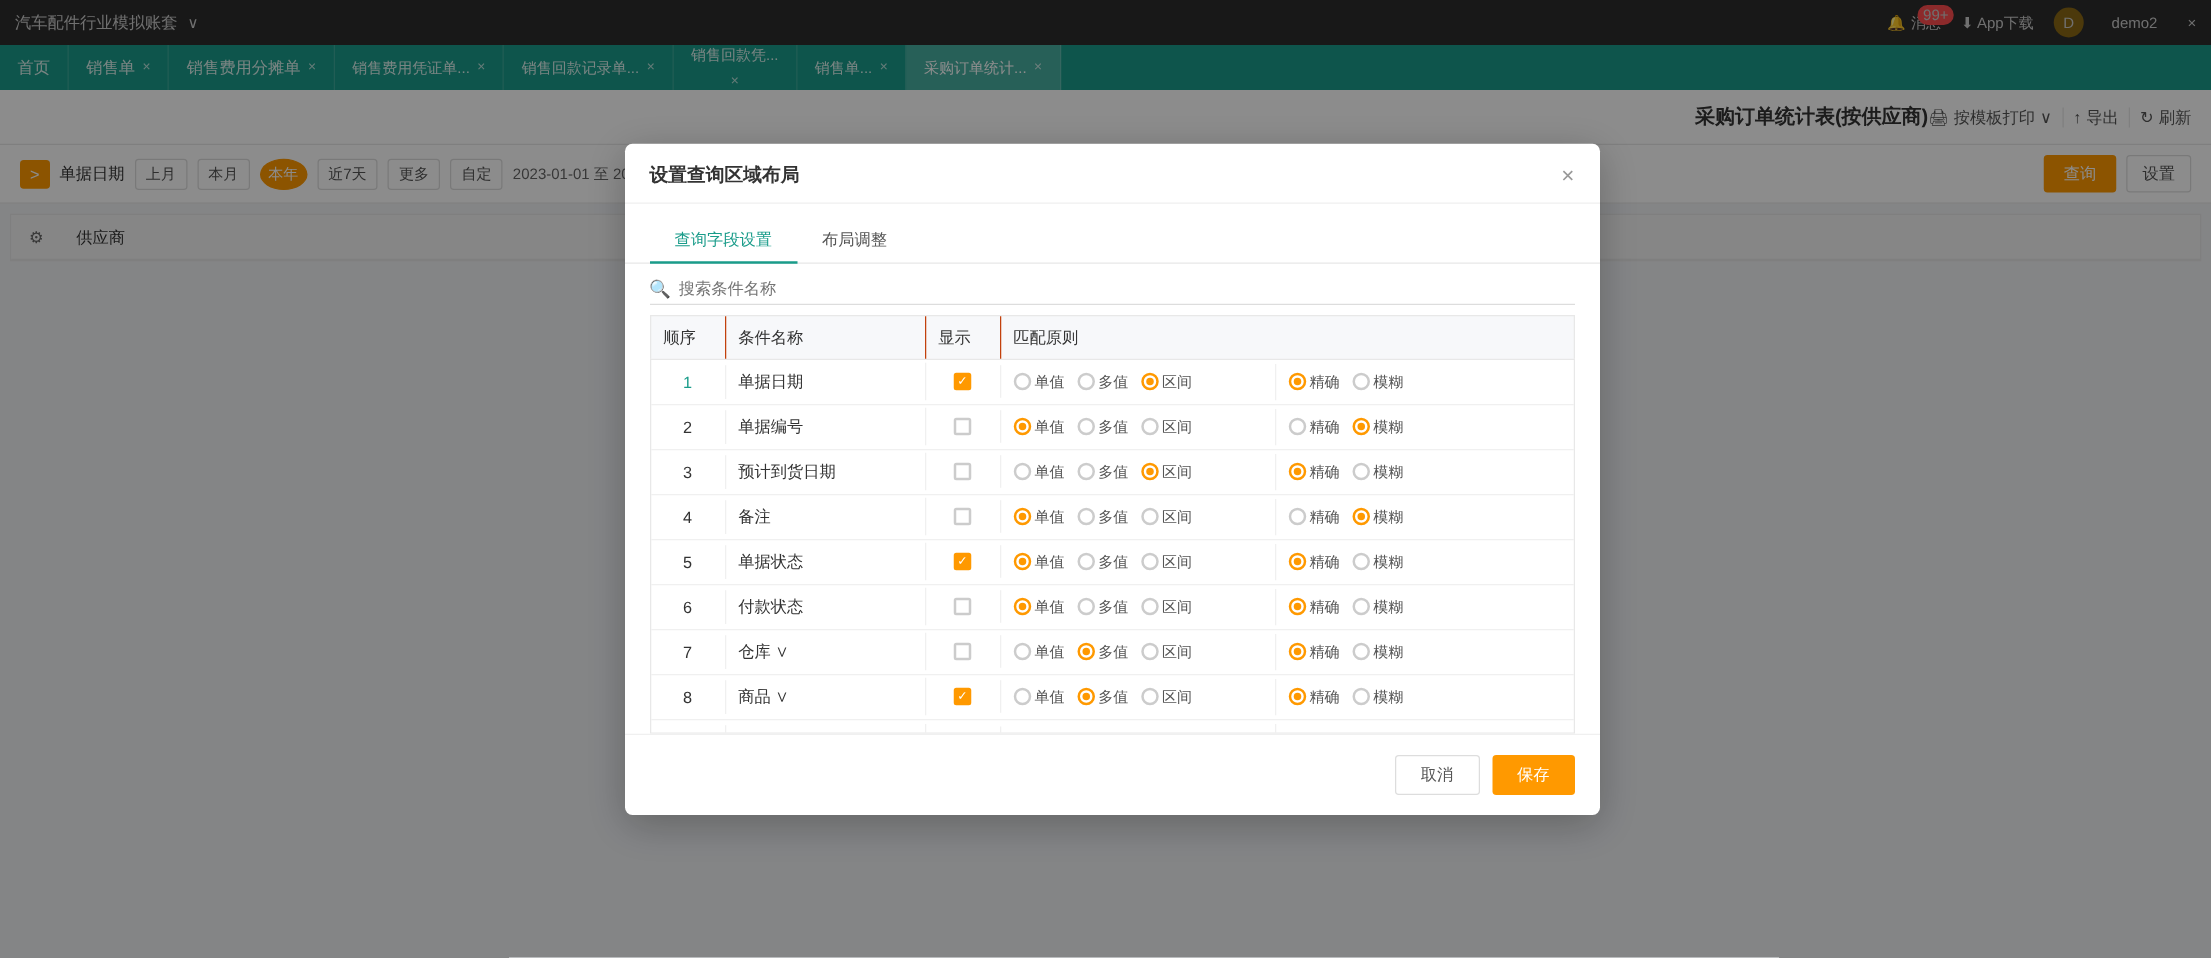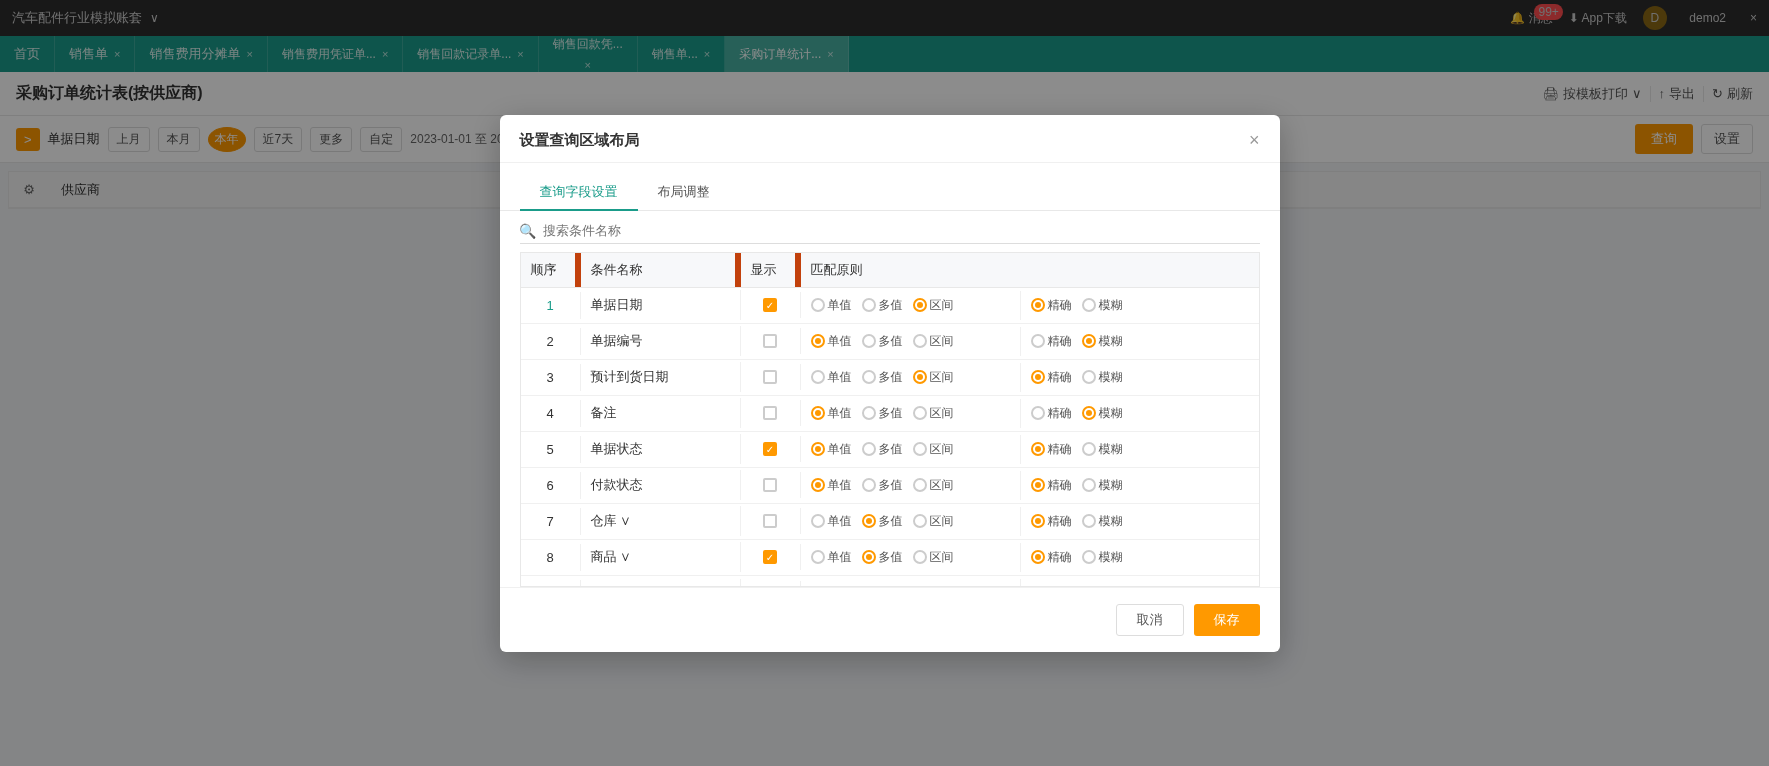--- a/index.html
+++ b/index.html
@@ -50,21 +50,21 @@
       color: white;
     }
     .tab-item .tab-close { font-size: 11px; color: rgba(255,255,255,0.7); cursor: pointer; }
 
     
     .page-header {
       height: 44px;
       background: white;
       display: flex;
       align-items: center;
-      justify-content: space-between;
+      justify-content: flex-end;
       padding: 4px 16px;
       border-bottom: 1px solid #e8e8e8;
     }
     .page-title { font-size: 16px; font-weight: 600; color: #333; }
     .header-actions { display: flex; align-items: center; gap: 8px; }
     .btn-print { display: flex; align-items: center; gap: 4px; color: #555; font-size: 13px; cursor: pointer; }
     .btn-export { display: flex; align-items: center; gap: 4px; color: #555; font-size: 13px; cursor: pointer; }
     .btn-refresh { display: flex; align-items: center; gap: 4px; color: #555; font-size: 13px; cursor: pointer; }
 
     
@@ -184,21 +184,21 @@
       grid-template-columns: 60px 160px 60px 220px 180px;
       background: #f7f8fa;
       border: 1px solid #e8e8e8;
       border-bottom: none;
     }
     .dt-th {
       padding: 8px 10px;
       font-weight: 500;
       color: #333;
       font-size: 13px;
-      border-right: 6px solid #c2410c;
+      border-right: 1px solid #c2410c;
     }
     .dt-th:last-child { border-right: none; }
 
     .dt-body {
       border: 1px solid #e8e8e8;
       overflow-y: auto;
       max-height: 300px;
     }
     .dt-row {
       display: grid;

